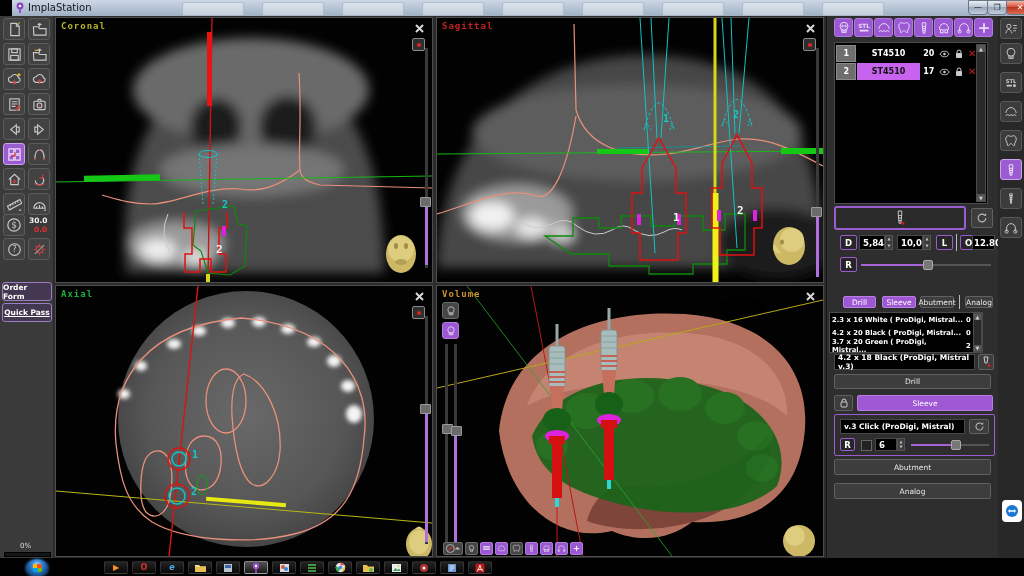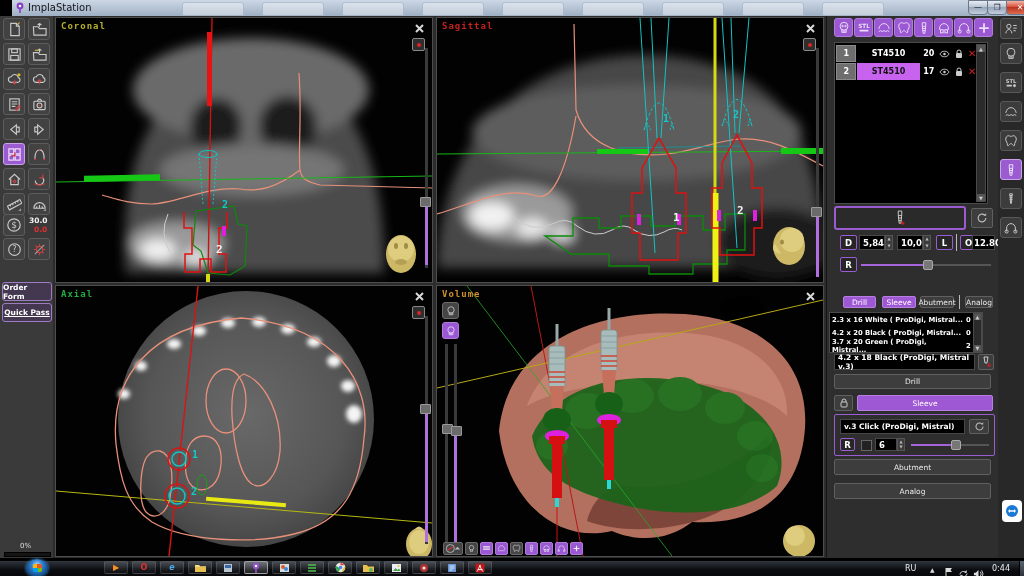--- a/index.html
+++ b/index.html
@@ -882,43 +882,20 @@
         </svg>
       </div>
     <div class="abs" style="left:4px;top:484px;width:20px;height:22px;background:#fff;border-radius:4px;display:flex;align-items:center;justify-content:center;">
       <svg width="14" height="14" viewBox="0 0 14 14">
           <circle cx="7" cy="7" r="6" fill="#1a78d6"></circle>
           <path d="M3 7l2-2v1.3h4V4.9l2 2.1-2 2V7.7H5V9z" fill="#fff"></path>
         </svg>
       </div>
   </div>
 
-  <div class="abs taskbar">
-    <div class="abs tray" style="left:905px;top:3px;">RU</div>
-    <div class="abs" style="left:930px;top:5px;color:#ddd;font-size:6px;">▲</div>
-    <div class="abs" style="left:944px;top:2px;">
-      <svg width="10" height="11" viewBox="0 0 10 11">
-          <path d="M2 1v9" stroke="#ddd"></path>
-          <path d="M2 1h6l-1.5 2L8 5H2z" fill="#ddd"></path>
-        </svg></div>
-    <div class="abs" style="left:958px;top:3px;">
-      <svg width="11" height="10" viewBox="0 0 12 11">
-          <path d="M2 6a4 4 0 017-2" stroke="#ddd" fill="none"></path>
-          <path d="M9.5 1v3h-3z" fill="#ddd"></path>
-          <path d="M10 5a4 4 0 01-7 2" stroke="#ddd" fill="none"></path>
-          <path d="M2.5 10V7h3z" fill="#ddd"></path>
-        </svg></div>
-    <div class="abs" style="left:973px;top:3px;">
-      <svg width="11" height="10" viewBox="0 0 12 11">
-          <path d="M1 4h2l3-3v9L3 7H1z" fill="#ddd"></path>
-          <path d="M8 3q2 2.5 0 5M9.5 1.5q3 4 0 8" stroke="#ddd" fill="none"></path>
-        </svg></div>
-    <div class="abs tray" style="left:992px;top:3px;">0:44</div>
-    <div class="abs" style="left:1019px;top:0;width:5px;height:16px;background:linear-gradient(#5a6470,#2a3038);border-left:1px solid #000;"></div>
-  </div>
   <div class="abs orb">
       <div class="orbflag"></div>
     </div>
 
   <div class="abs tico" style="left:104px;">
       <span style="color:#ff9020;">▶</span>
     </div>
   <div class="abs tico" style="left:132px;">
       <span style="color:#e03030;">O</span>
     </div>

